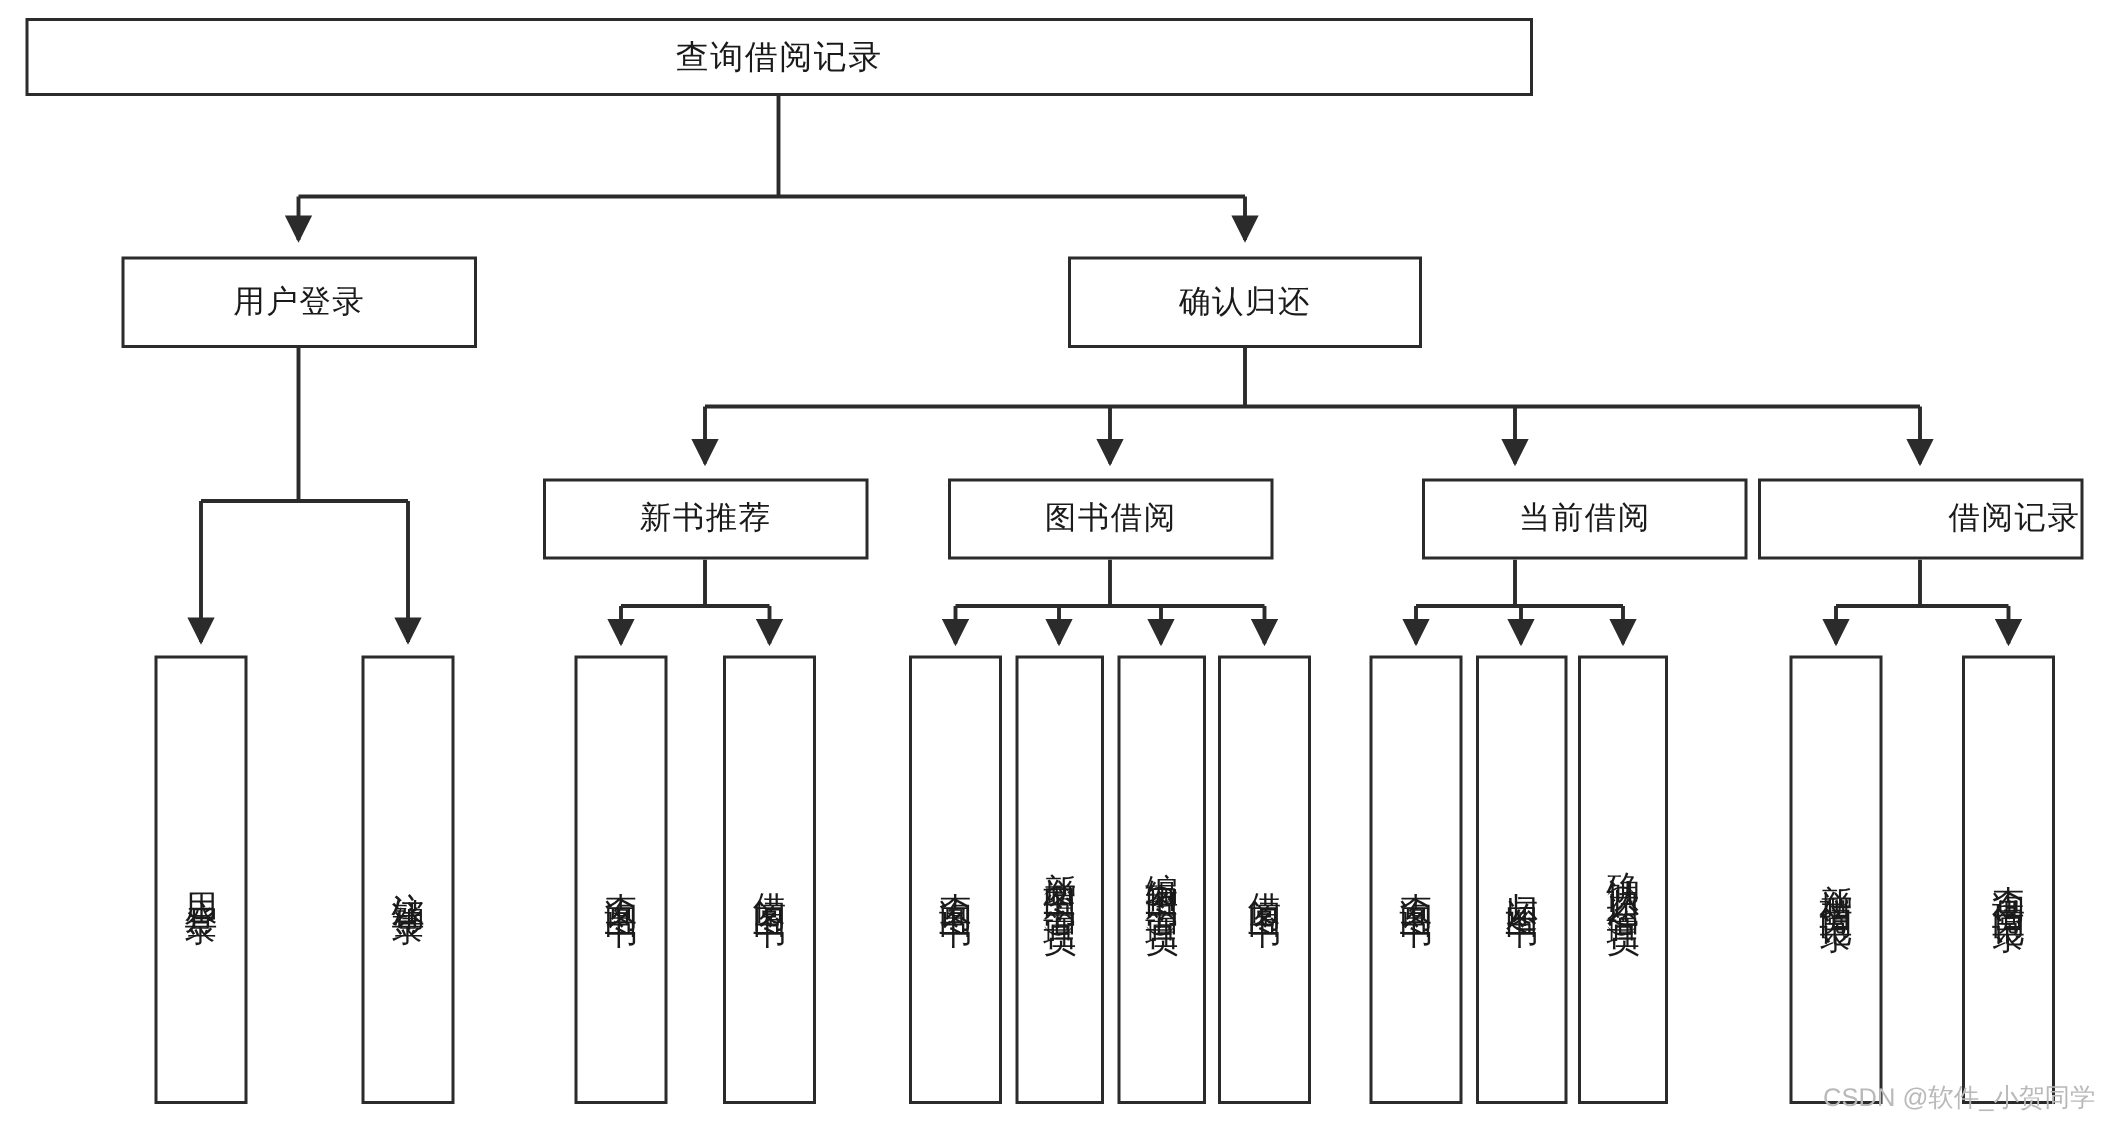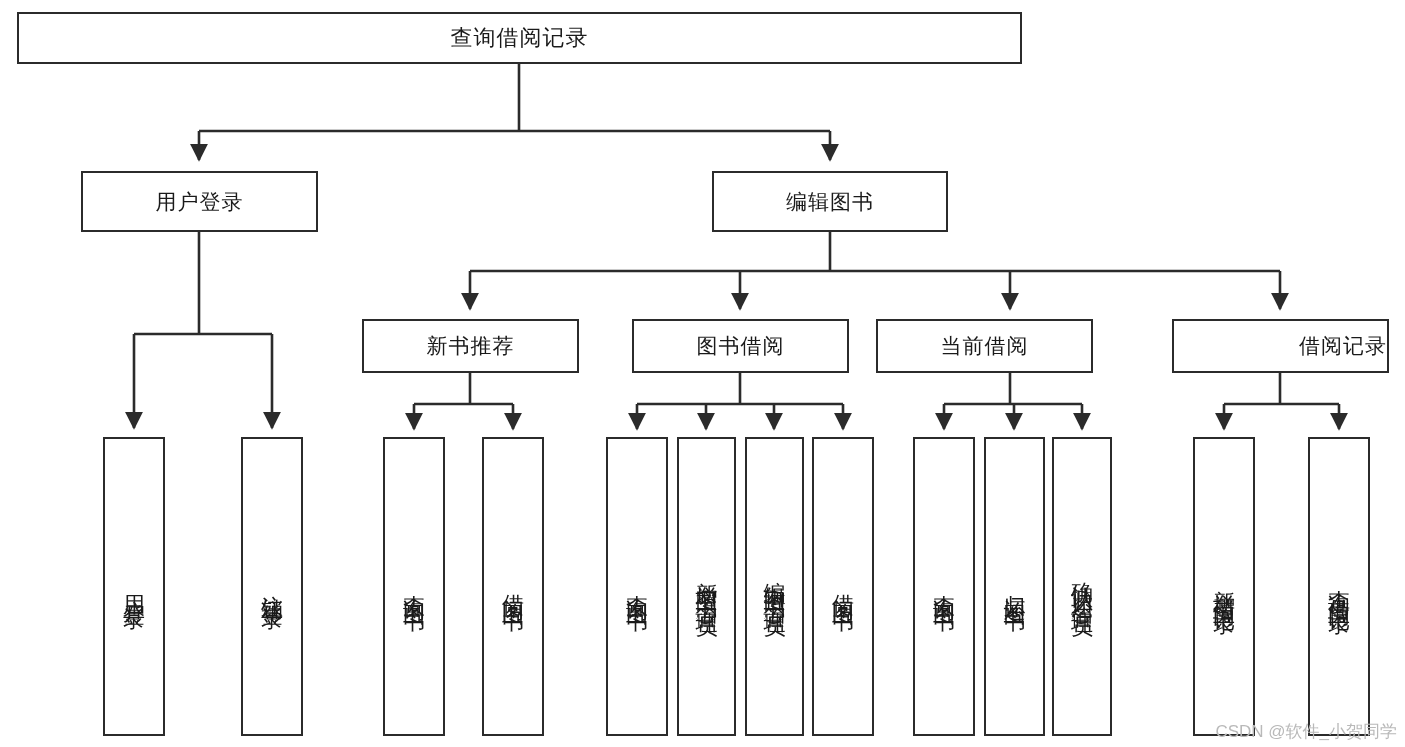--- a/index.html
+++ b/index.html
@@ -112,30 +112,30 @@
   </svg>
 
   <div class="node h-node root" style="left:17px;top:12px;width:1005px;height:52px;">
     <span class="lbl">查询借阅记录</span>
   </div>
 
   <div class="node h-node" style="left:81px;top:171px;width:237px;height:61px;">
     <span class="lbl">用户登录</span>
   </div>
   <div class="node h-node" style="left:712px;top:171px;width:236px;height:61px;">
-    <span class="lbl">编辑图书</span>
+    <span class="lbl">确认归还</span>
   </div>
 
   <div class="node h-node" style="left:362px;top:319px;width:217px;height:54px;">
     <span class="lbl">新书推荐</span>
   </div>
   <div class="node h-node" style="left:632px;top:319px;width:217px;height:54px;">
     <span class="lbl">图书借阅</span>
   </div>
-  <div class="node h-node" style="left:876px;top:319px;width:217px;height:54px;">
+  <div class="node h-node" style="left:948px;top:319px;width:217px;height:54px;">
     <span class="lbl">当前借阅</span>
   </div>
   <div class="node h-node" style="left:1172px;top:319px;width:217px;height:54px;justify-content:flex-end;">
     <span class="lbl">借阅记录</span>
   </div>
 
   <div class="node v-node" style="left:103px;top:437px;width:62px;height:299px;">
     <span class="lbl">用户登录</span>
   </div>
   <div class="node v-node" style="left:241px;top:437px;width:62px;height:299px;">

